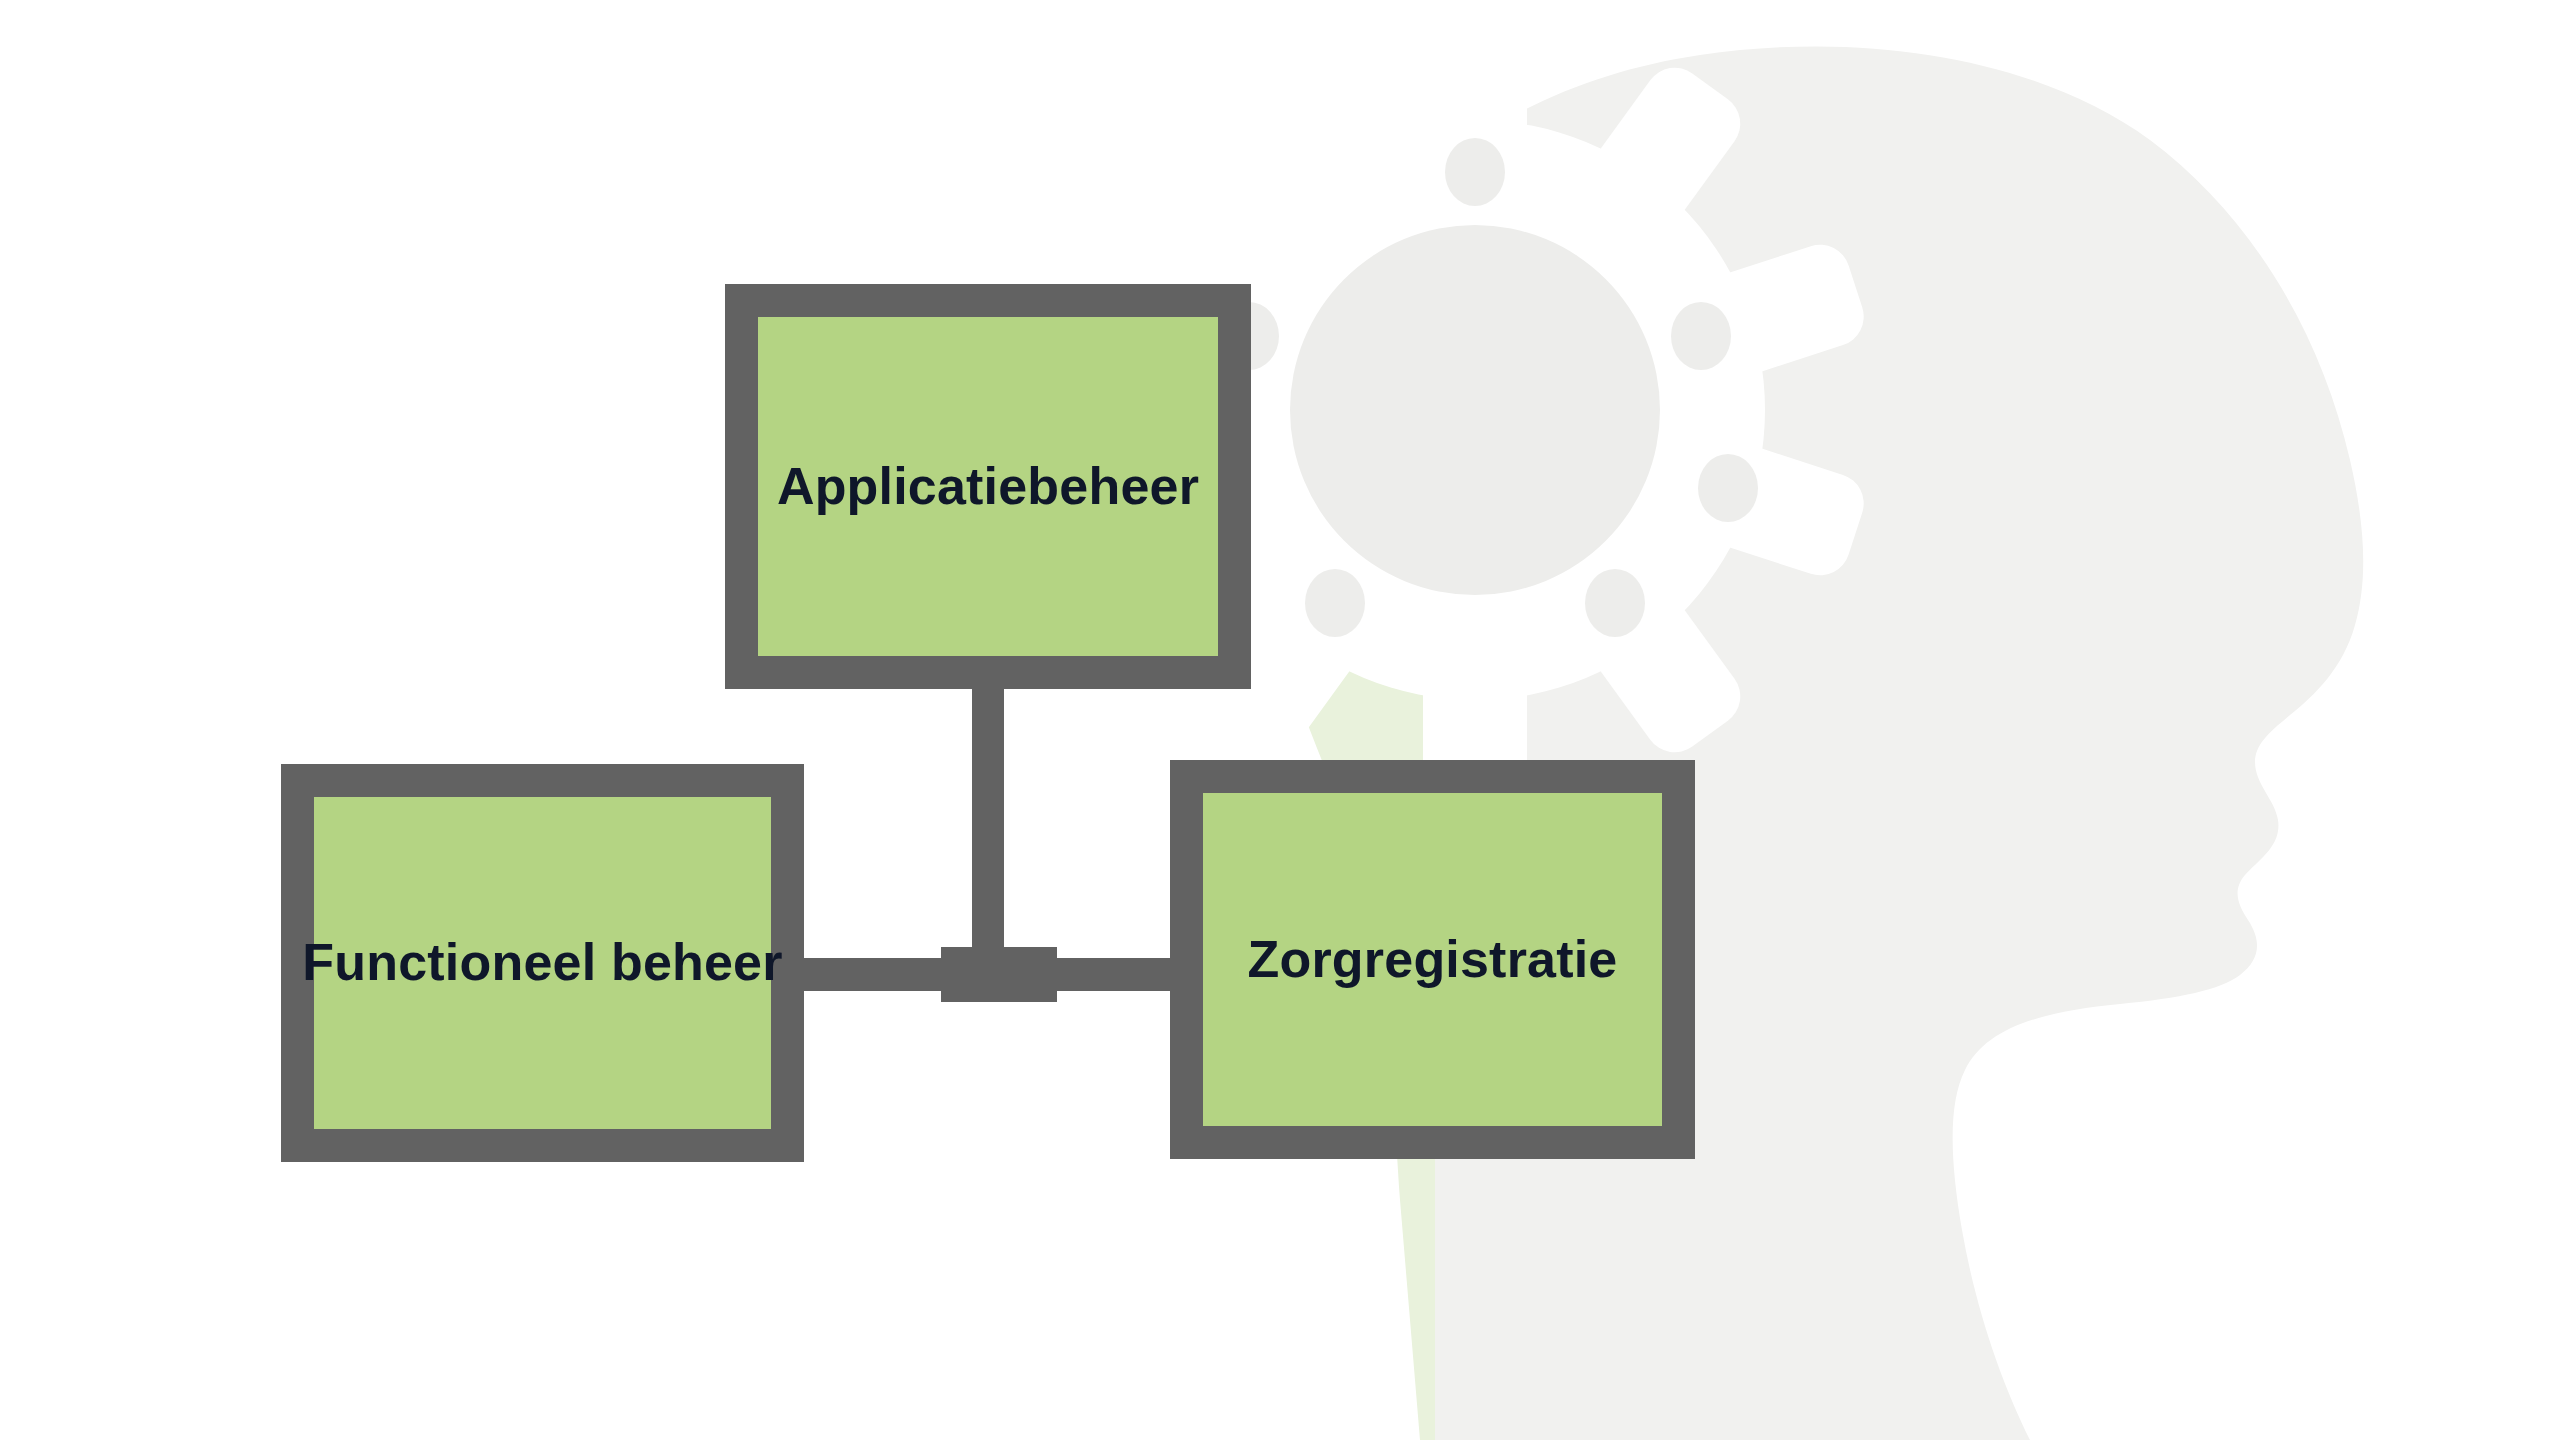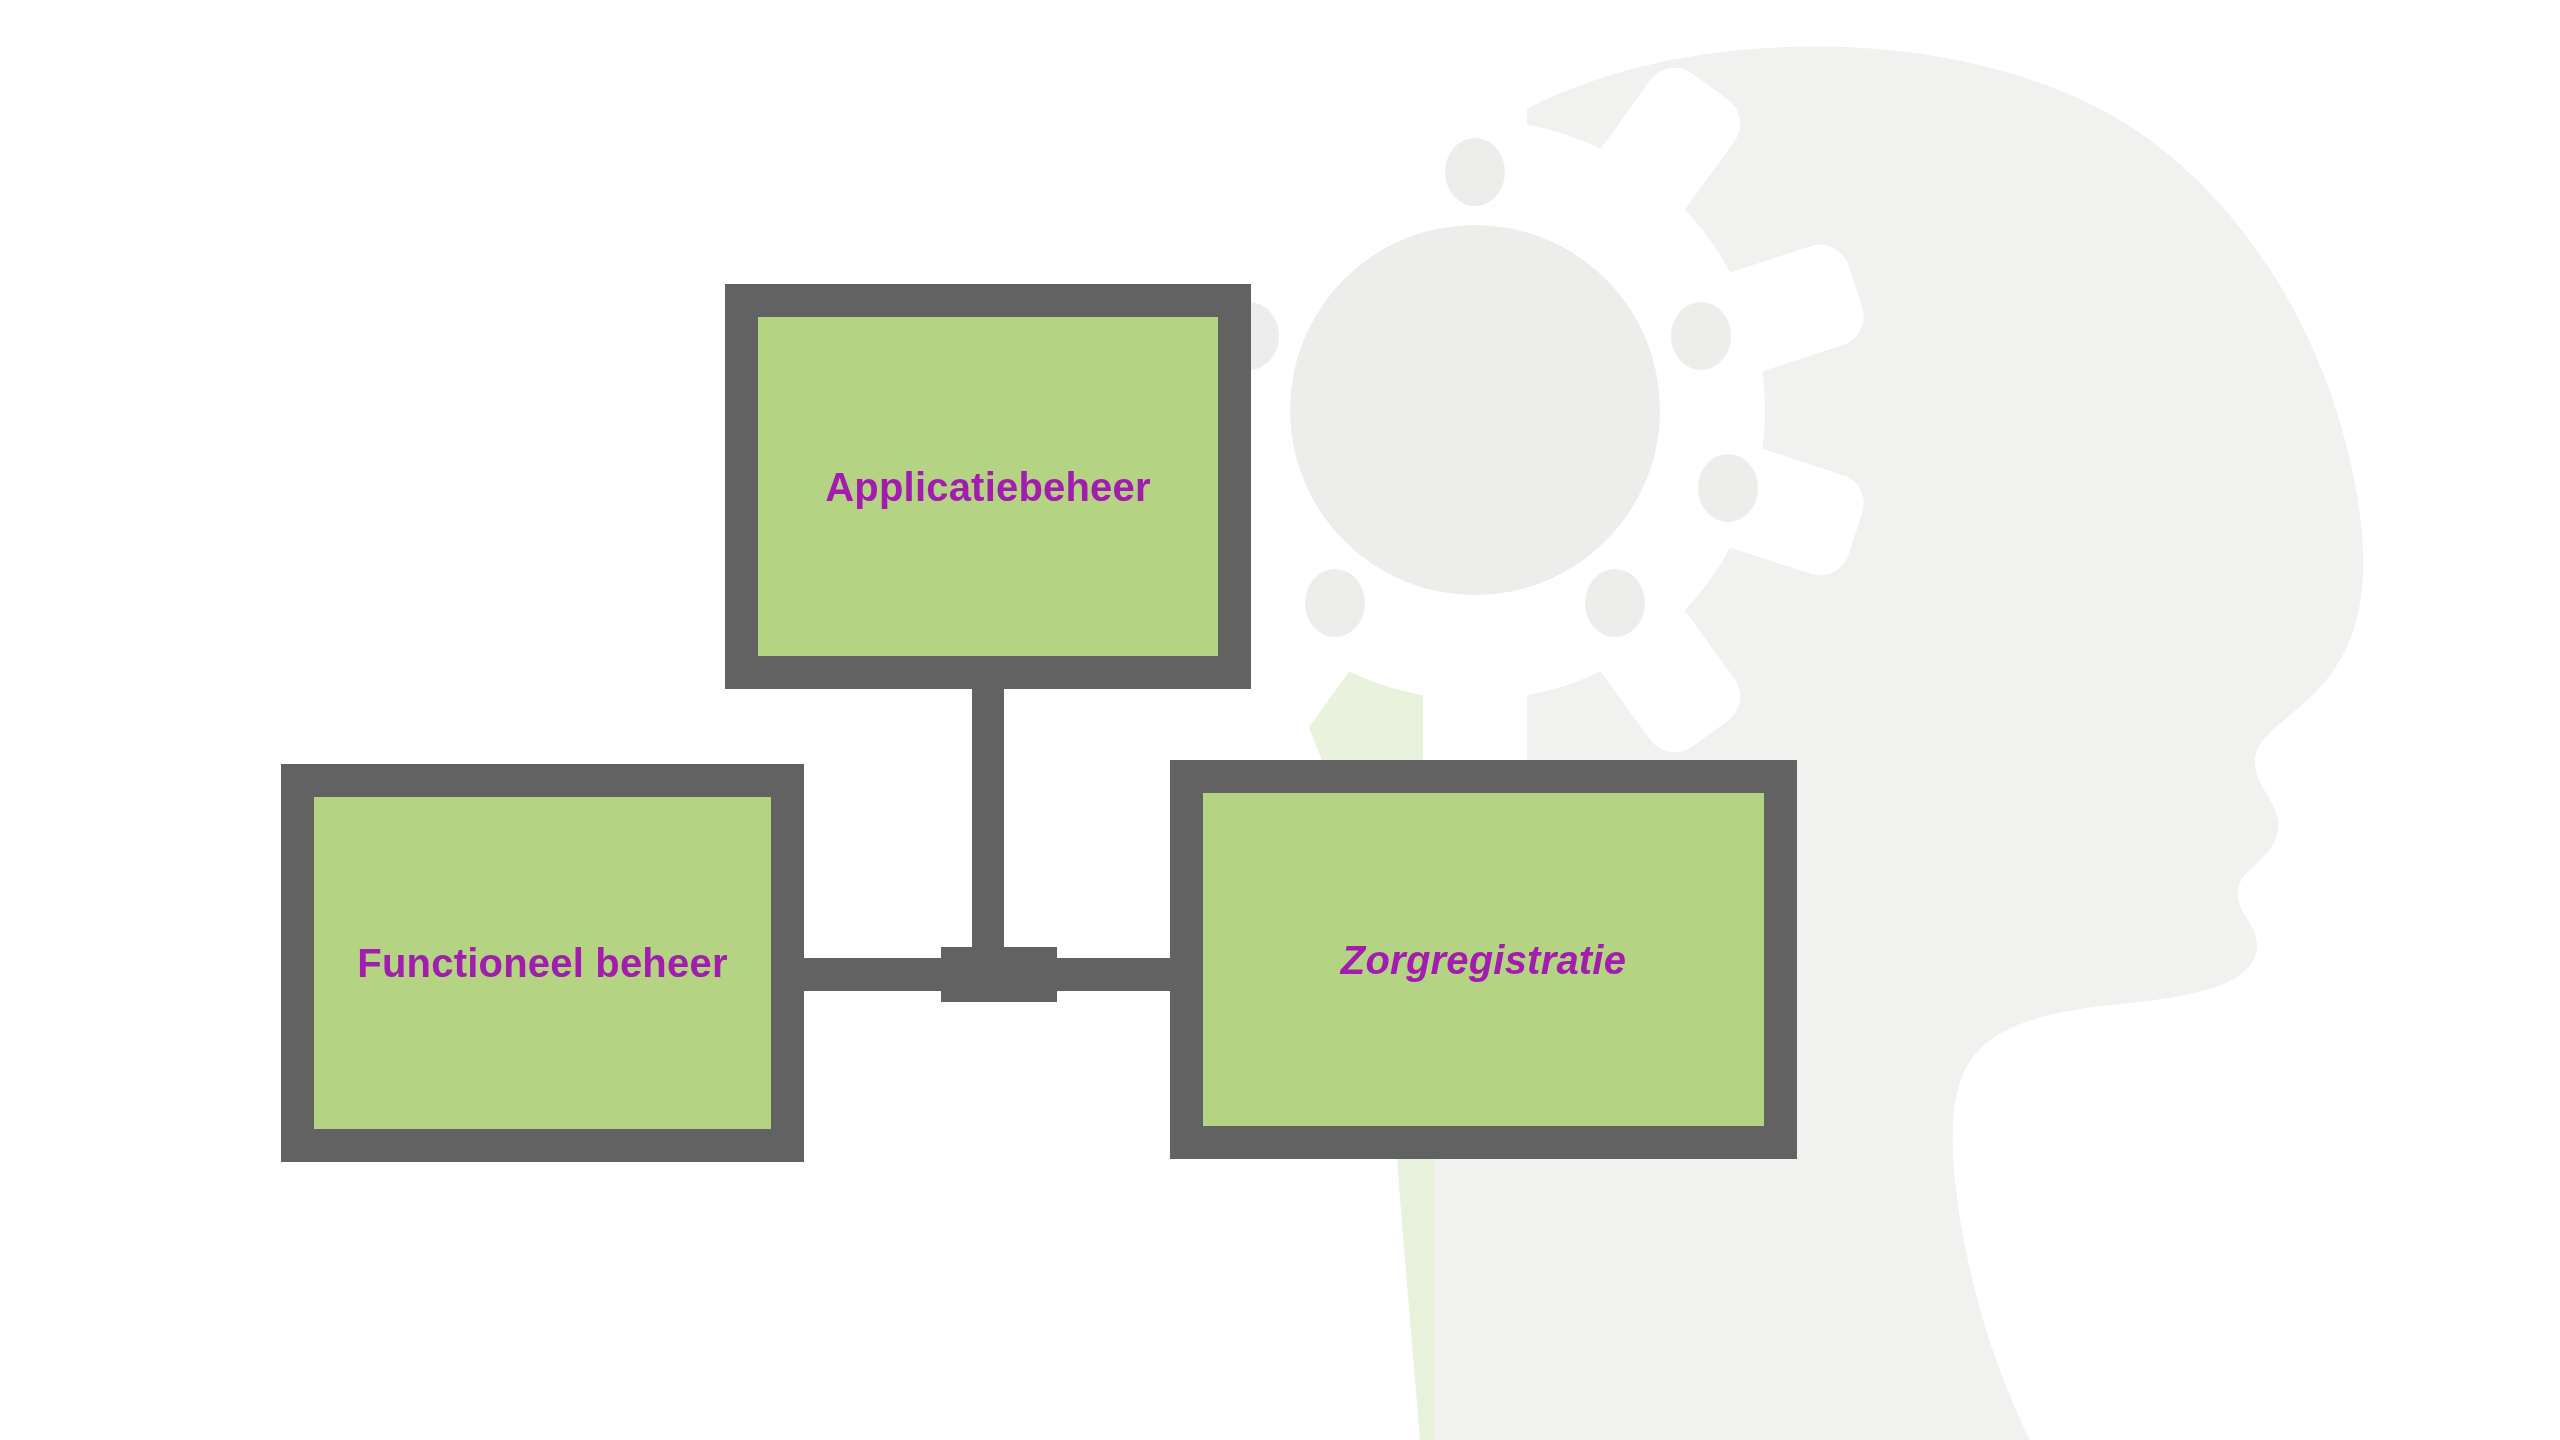--- a/index.html
+++ b/index.html
@@ -49,24 +49,24 @@
     position: absolute;
     box-sizing: border-box;
     background: #b4d483;
     border: 33px solid #626262;
     display: flex;
     align-items: center;
     justify-content: center;
   }
 
   .node-label {
-    color: #a21caf;
+    color: #0f172a;
     font-family: "Liberation Sans", sans-serif;
     font-weight: bold;
-    font-size: 40px;
+    font-size: 52px;
     letter-spacing: 0.2px;
     line-height: 1.1;
     text-align: left;
     white-space: nowrap;
   }
 
   
   #node-applicatiebeheer {
     left: 725px;
     top: 284px;
@@ -75,23 +75,22 @@
   }
   #node-functioneel-beheer {
     left: 281px;
     top: 764px;
     width: 523px;
     height: 398px;
   }
   #node-zorgregistratie {
     left: 1170px;
     top: 760px;
-    width: 627px;
+    width: 525px;
     height: 399px;
-    font-style: italic;
   }
 
   
   #connector-vertical {
     left: 972px;
     top: 688px;
     width: 32px;
     height: 270px;
   }
   #connector-horizontal {

